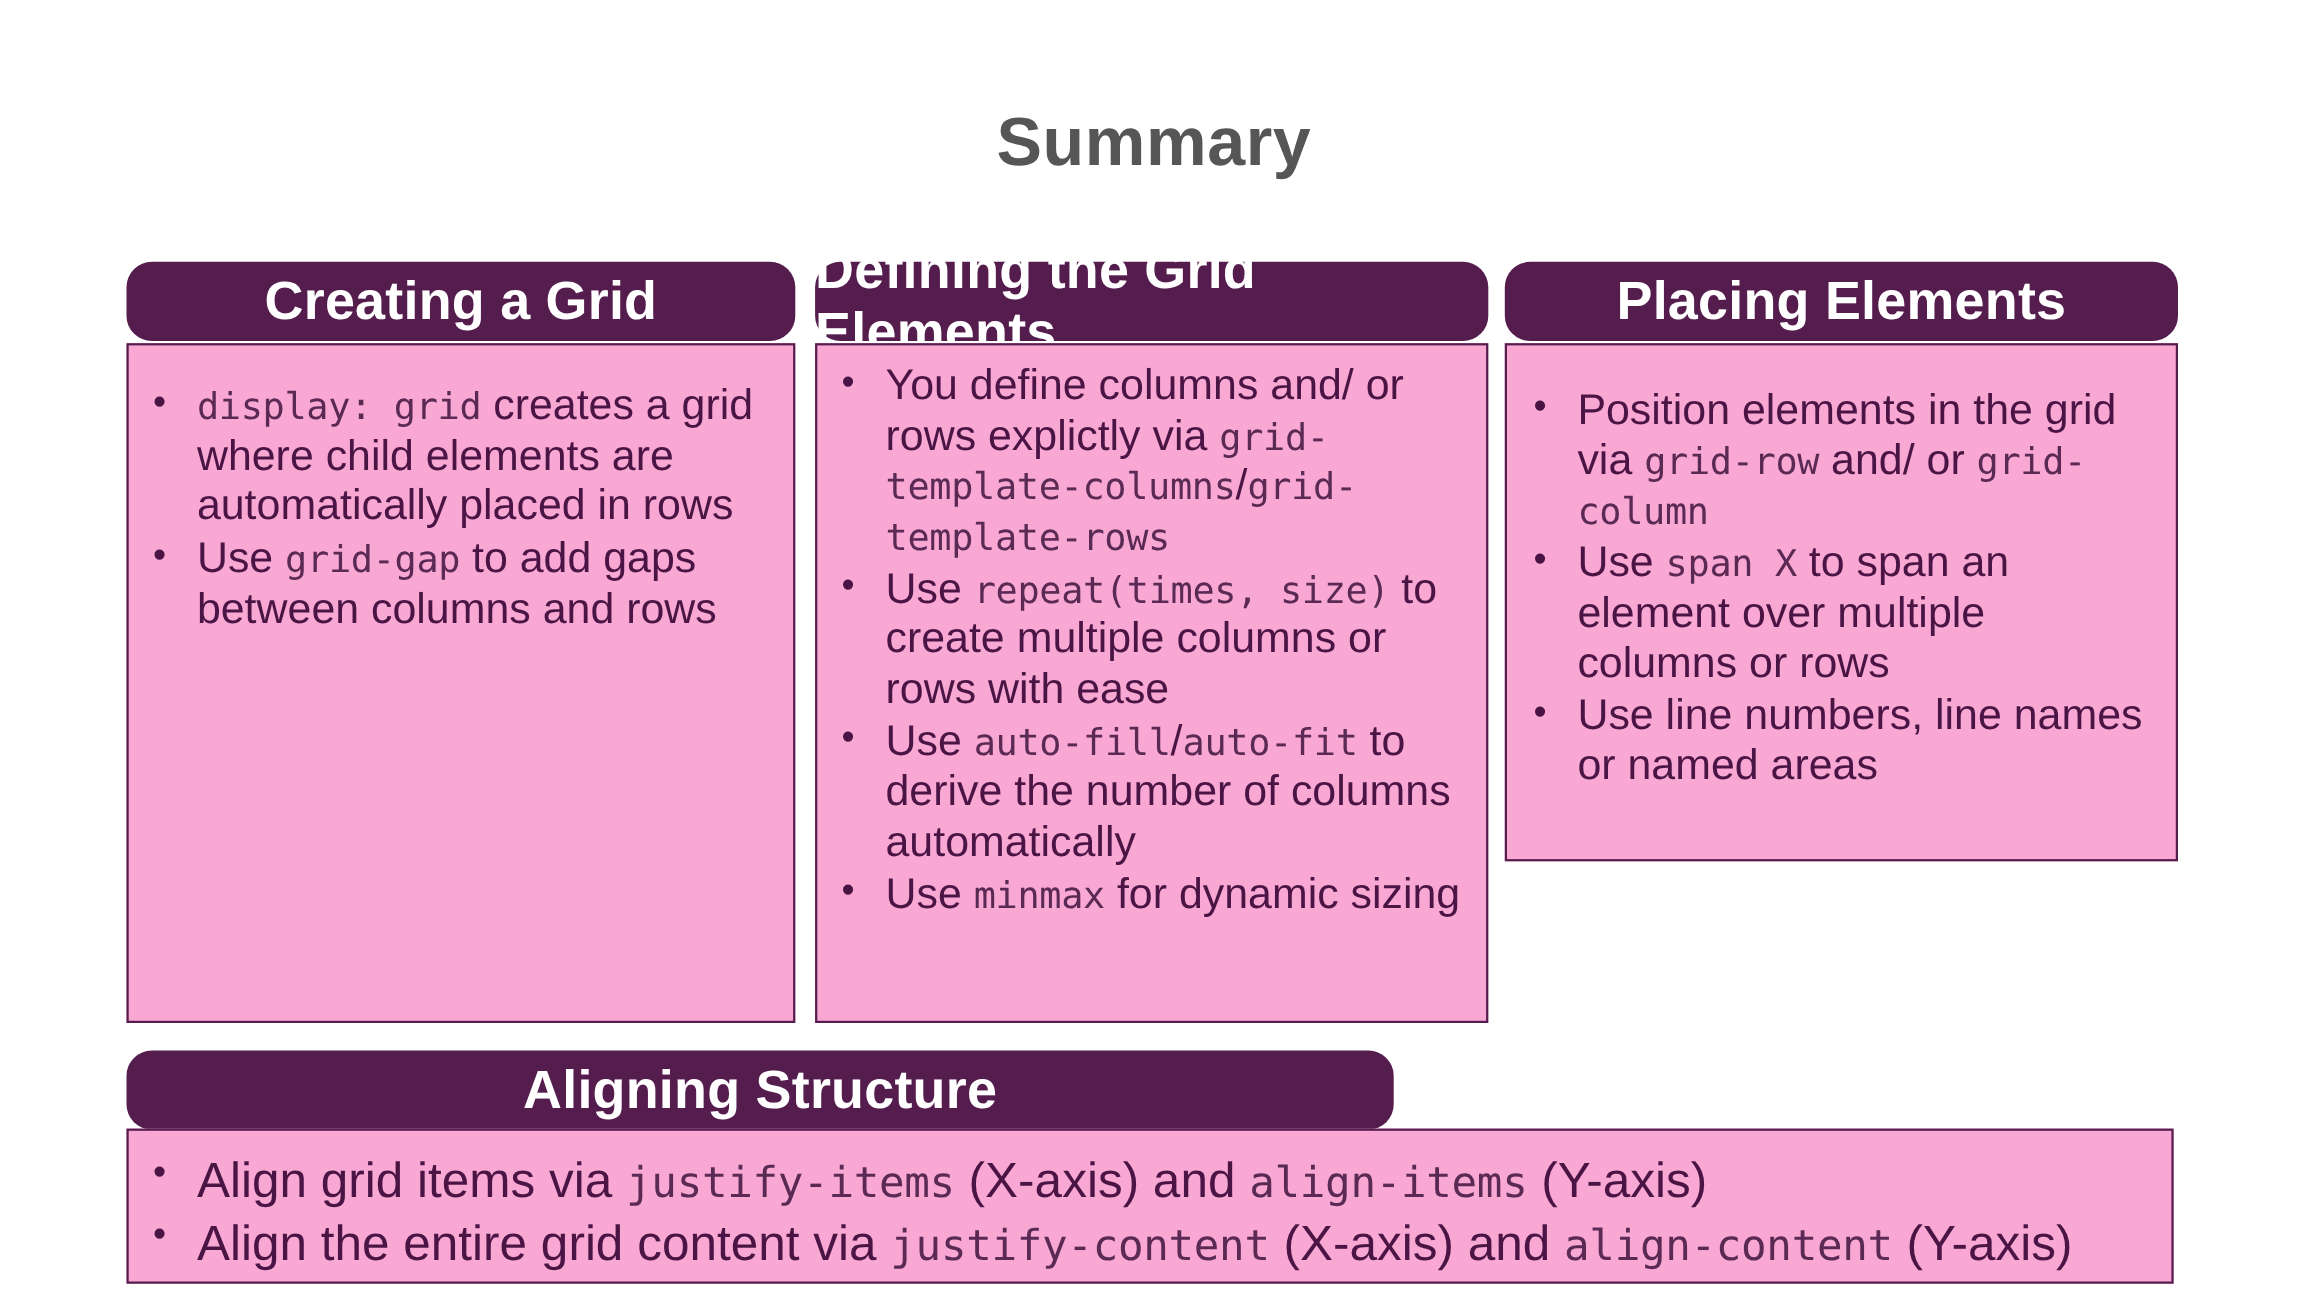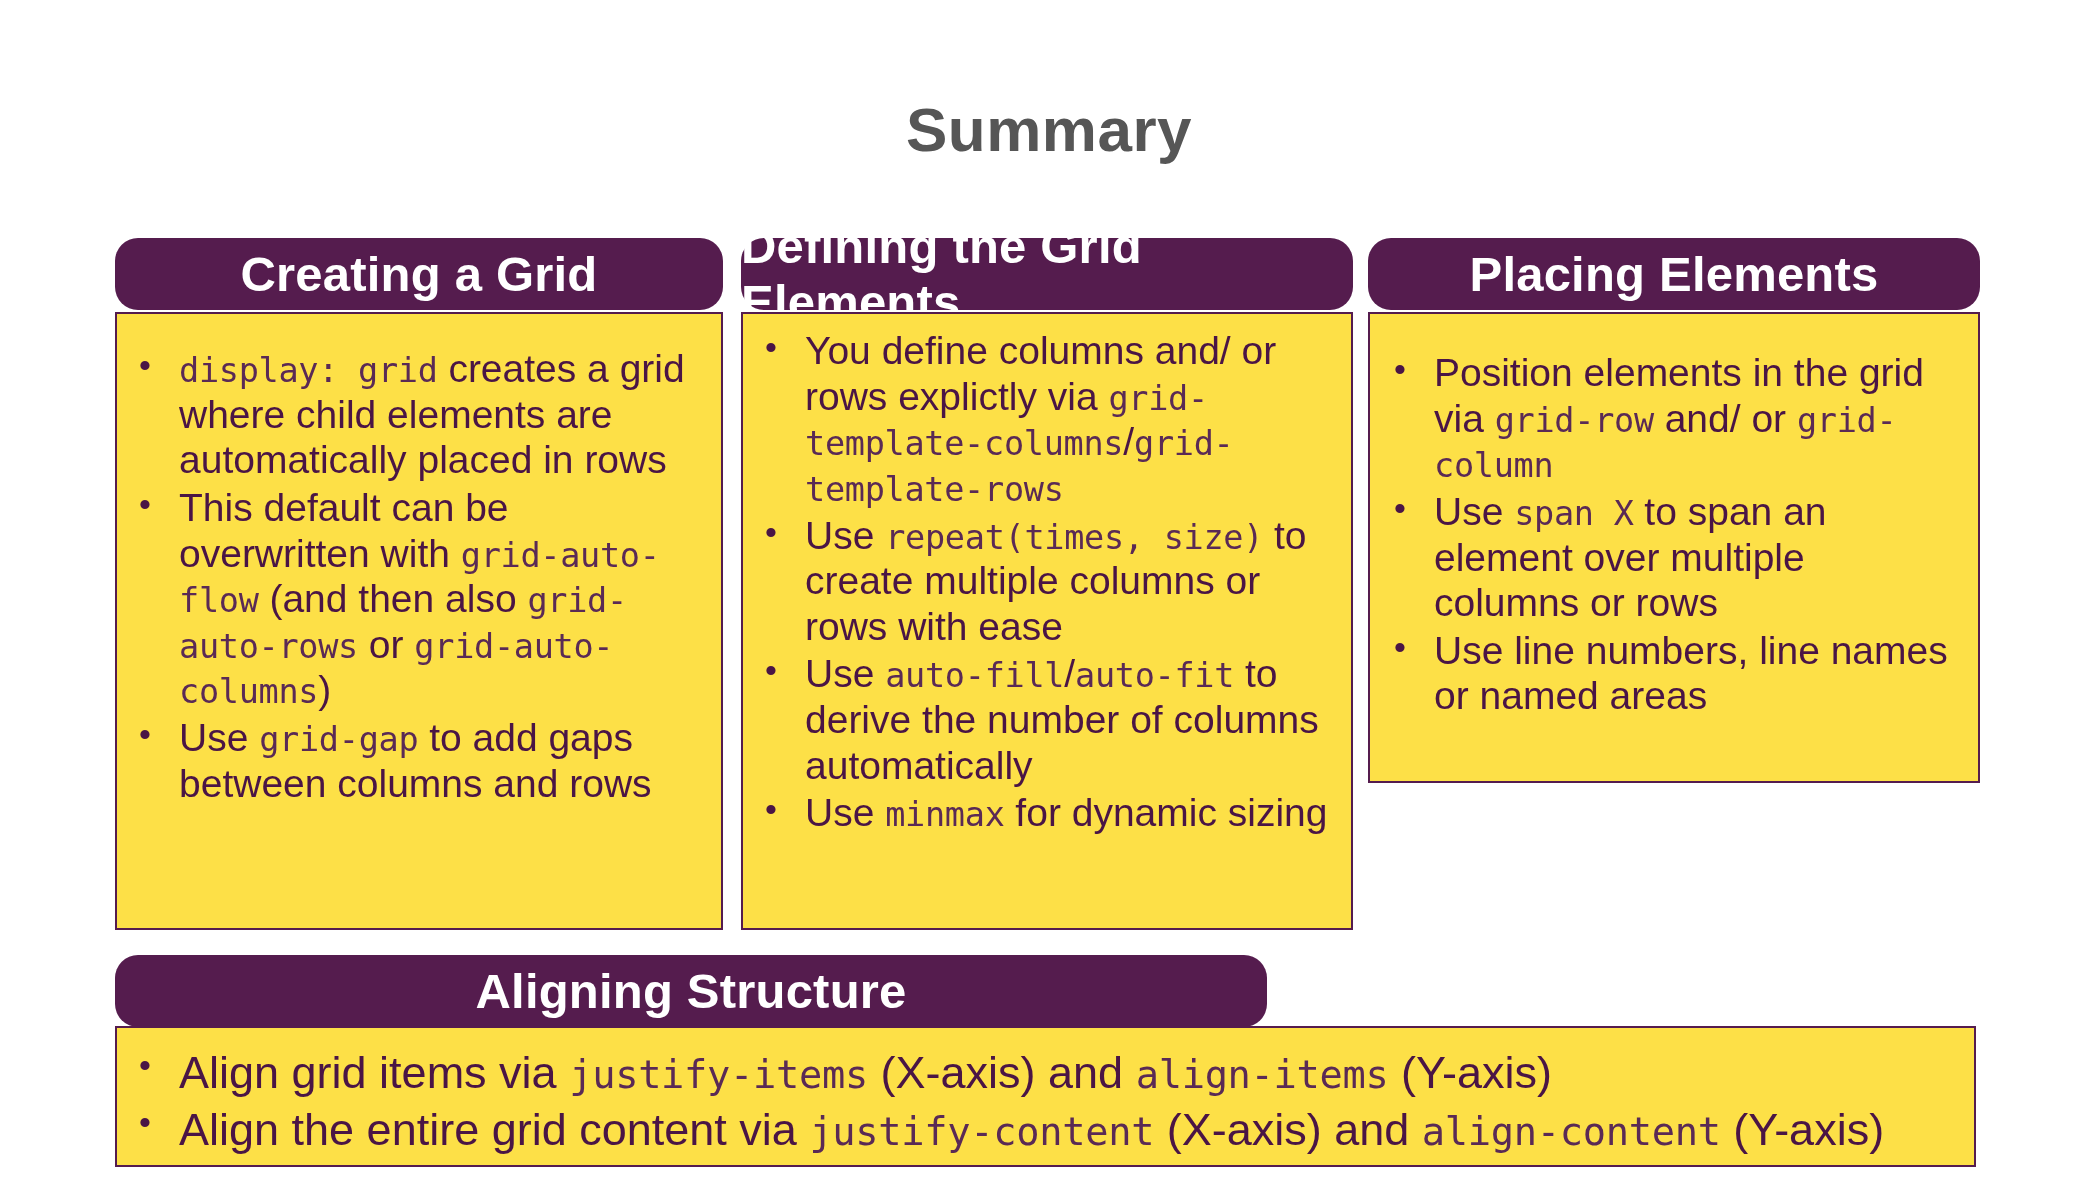--- a/index.html
+++ b/index.html
@@ -45,21 +45,21 @@
     align-items: center;
     justify-content: center;
     font-size: 49px;
     font-weight: 700;
     letter-spacing: 0.2px;
     box-sizing: border-box;
     border-radius: 23px;
   }
   .card-body {
     position: absolute;
-    background: #fde047;
+    background: #f9a8d4;
     border: 2px solid #551C4E;
     box-sizing: border-box;
   }
 
   
   ul.bullets {
     list-style: none;
     margin: 0;
     padding: 0;
     color: #4A1545;
@@ -134,21 +134,20 @@
 
 <div class="slide">
 
   <div class="slide-title">Summary</div>
 
   <section id="panel-creating">
     <div class="card-head">Creating a Grid</div>
     <div class="card-body">
       <ul class="bullets">
           <li><span class="mono">display: grid</span><span> creates a grid where child elements are automatically placed in rows</span></li>
-          <li><span>This default can be overwritten with </span><span class="mono">grid-auto-flow</span><span> (and then also </span><span class="mono">grid-auto-rows</span><span> or </span><span class="mono">grid-auto-columns</span><span>)</span></li>
           <li><span>Use </span><span class="mono">grid-gap</span><span> to add gaps between columns and rows</span></li>
         </ul>
     </div>
   </section>
 
   <section id="panel-defining">
     <div class="card-head">Defining the Grid Elements</div>
     <div class="card-body">
       <ul class="bullets">
           <li><span>You define columns and/ or rows explictly via </span><span class="mono">grid-template-columns</span><span>/</span><span class="mono">grid-template-rows</span></li>

